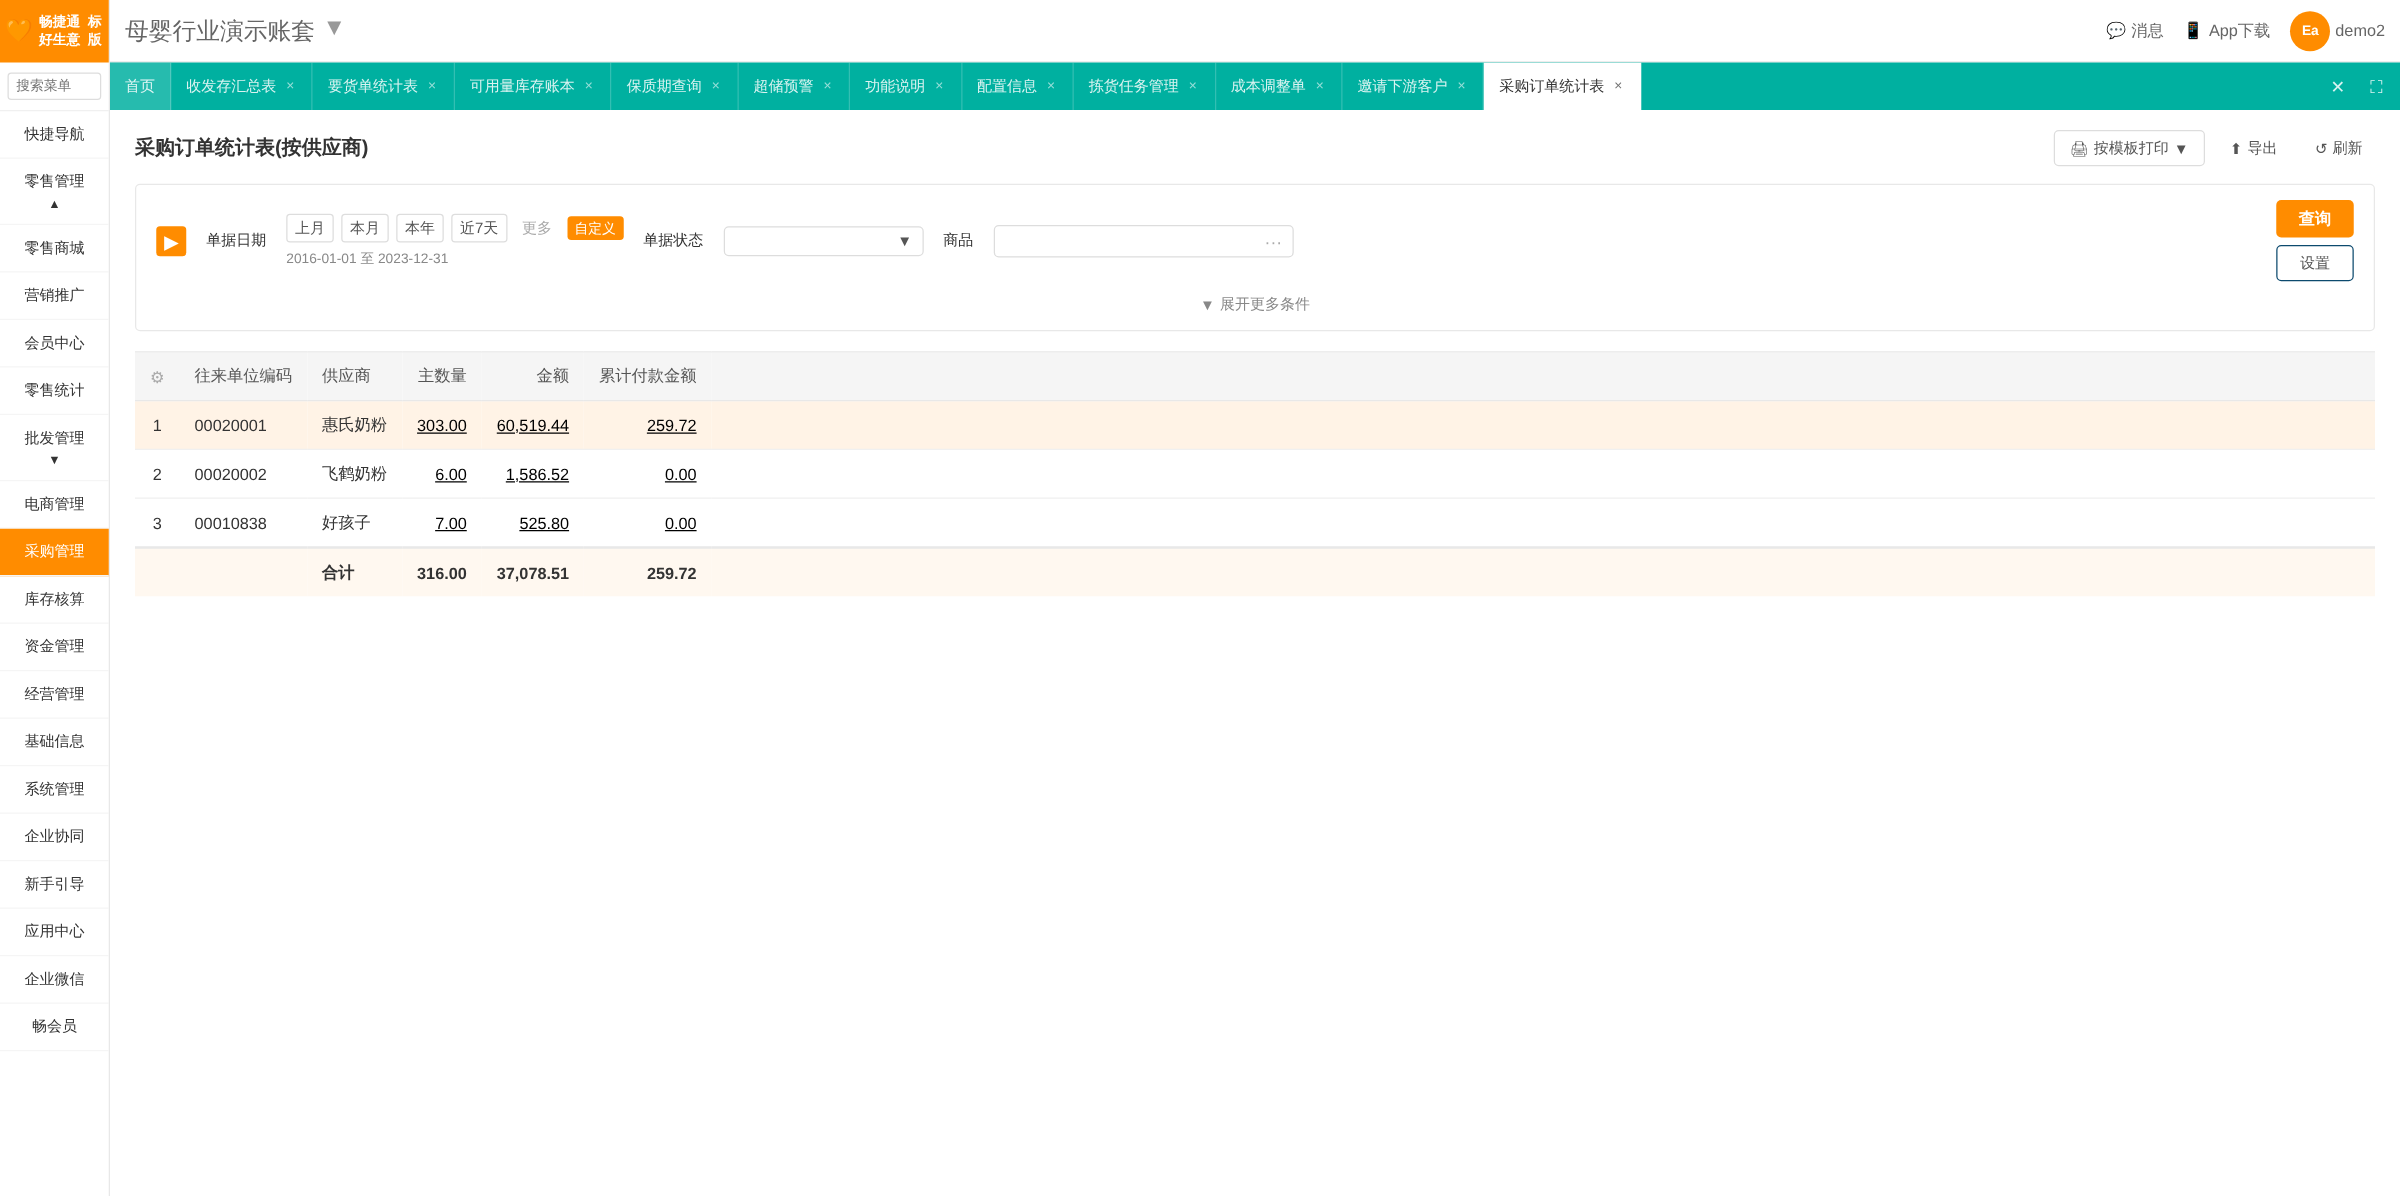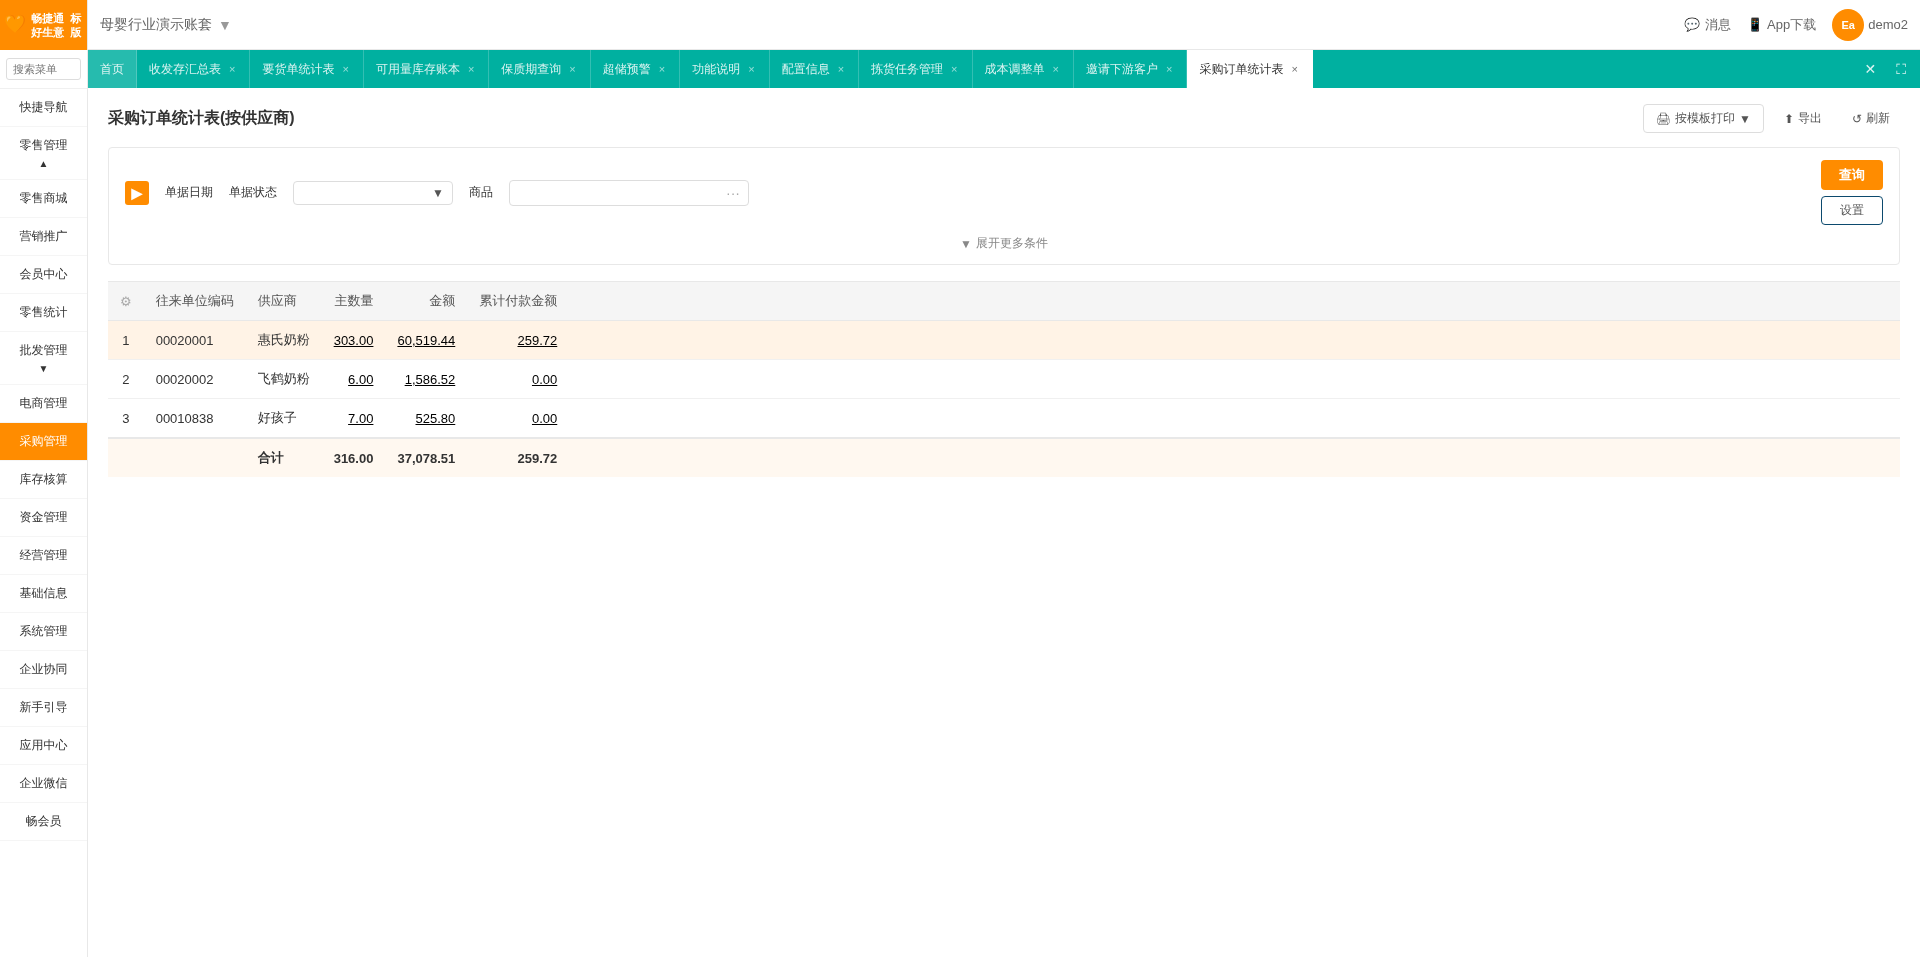--- a/index.html
+++ b/index.html
@@ -72,24 +72,23 @@
       height: 50px;
       background: #fff;
       display: flex;
       align-items: center;
       padding: 0 12px;
       border-bottom: 1px solid #e8e8e8;
       gap: 10px;
     }
     .topbar-workspace {
       display: flex;
-      align-items: center;
       gap: 6px;
       color: #666;
-      font-size: 14px;
+      font-size: 19px;
       flex: 1;
     }
     .topbar-workspace .dropdown-arrow { color: #999; }
     .topbar-actions {
       display: flex;
       align-items: center;
       gap: 16px;
     }
     .topbar-action {
       display: flex;
@@ -570,20 +569,31 @@
             <span>刷新</span>
           </button>
         </div>
       </div>
 
       <div class="filter-area">
         <div class="filter-row">
           <button class="filter-toggle">▶</button>
 
           <span class="filter-label">单据日期</span>
+          <div style="display:flex;flex-direction:column;gap:2px;">
+            <div class="filter-date-shortcuts">
+              <span class="date-shortcut">上月</span>
+              <span class="date-shortcut">本月</span>
+              <span class="date-shortcut">本年</span>
+              <span class="date-shortcut">近7天</span>
+              <span class="date-shortcut more">更多</span>
+              <span class="date-badge">自定义</span>
+            </div>
+            <div class="date-range">2016-01-01 至 2023-12-31</div>
+          </div>
 
           <div style="flex:1;display:flex;align-items:center;gap:16px;">
             <span class="filter-label">单据状态</span>
             <div class="filter-dropdown">
               <span style="min-width:120px;">&nbsp;</span>
               <span>▼</span>
             </div>
 
             <span class="filter-label">商品</span>
             <div class="filter-good-input">

